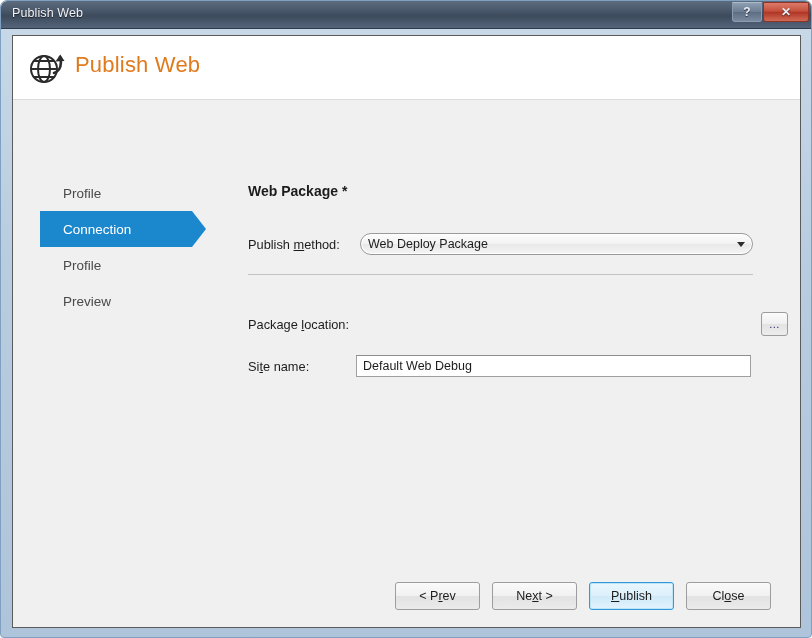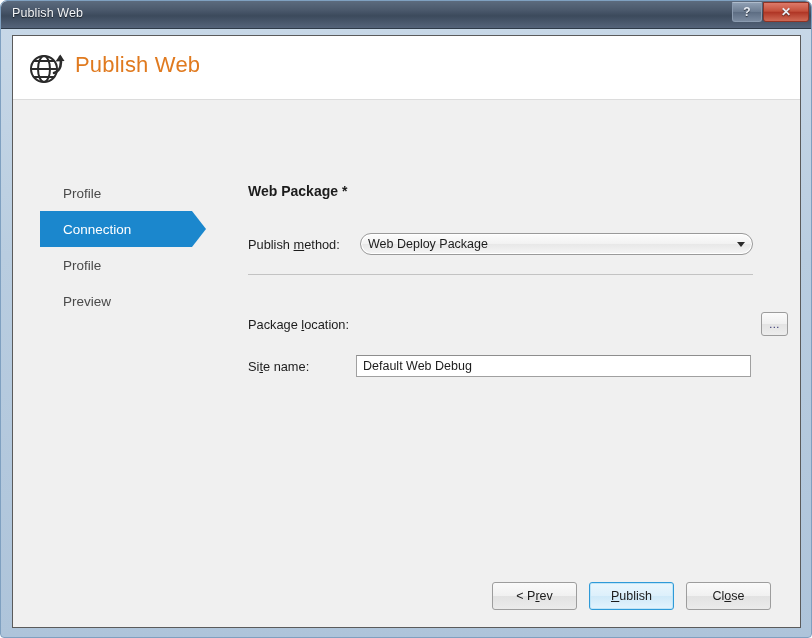--- a/index.html
+++ b/index.html
@@ -381,20 +381,25 @@
       </div>
     </div>
 
     <div class="footer">
       <div class="footer-buttons">
         <div class="btn">
             <span>&lt; P</span>
             <u>r</u>
             <span>ev</span>
           </div>
+        <div class="btn">
+            <span>Ne</span>
+            <u>x</u>
+            <span>t &gt;</span>
+          </div>
         <div class="btn default">
             <span></span>
             <u>P</u>
             <span>ublish</span>
           </div>
         <div class="btn">
             <span>Cl</span>
             <u>o</u>
             <span>se</span>
           </div>

